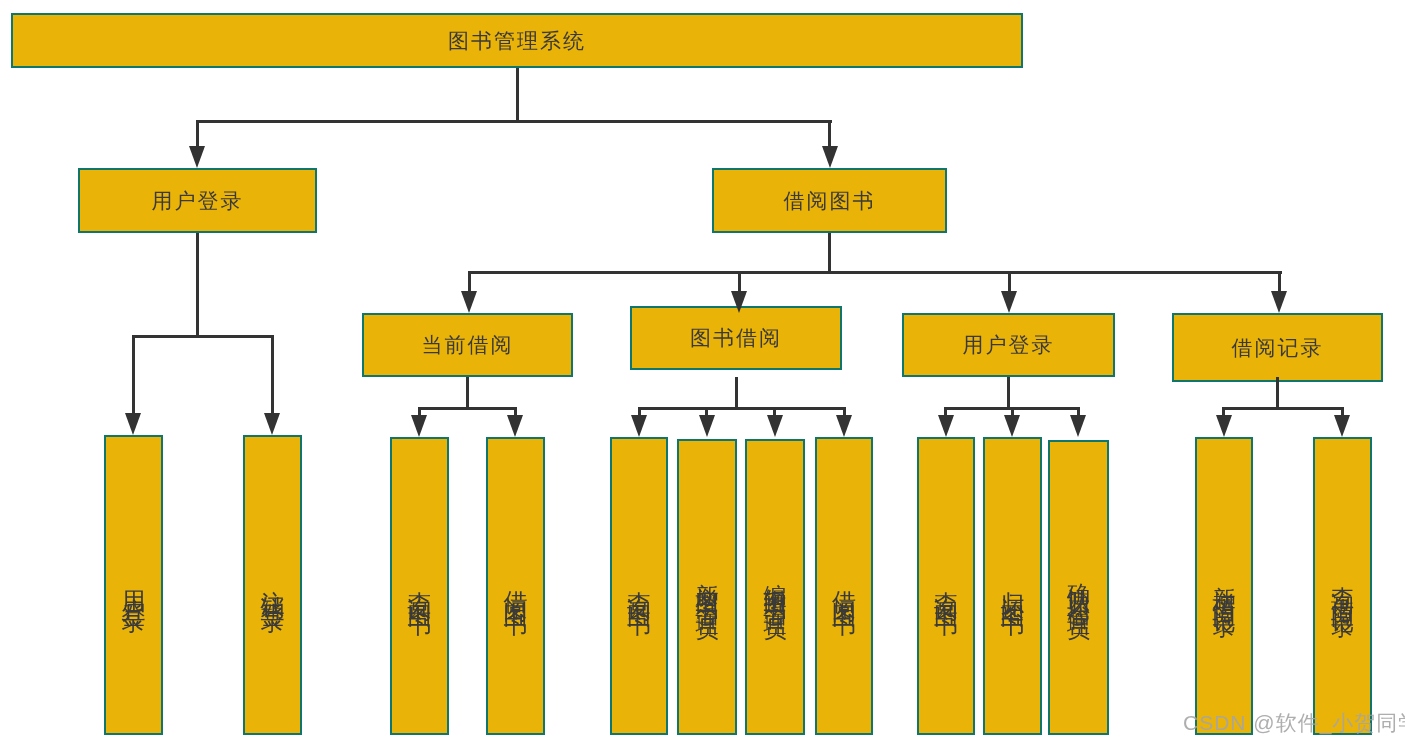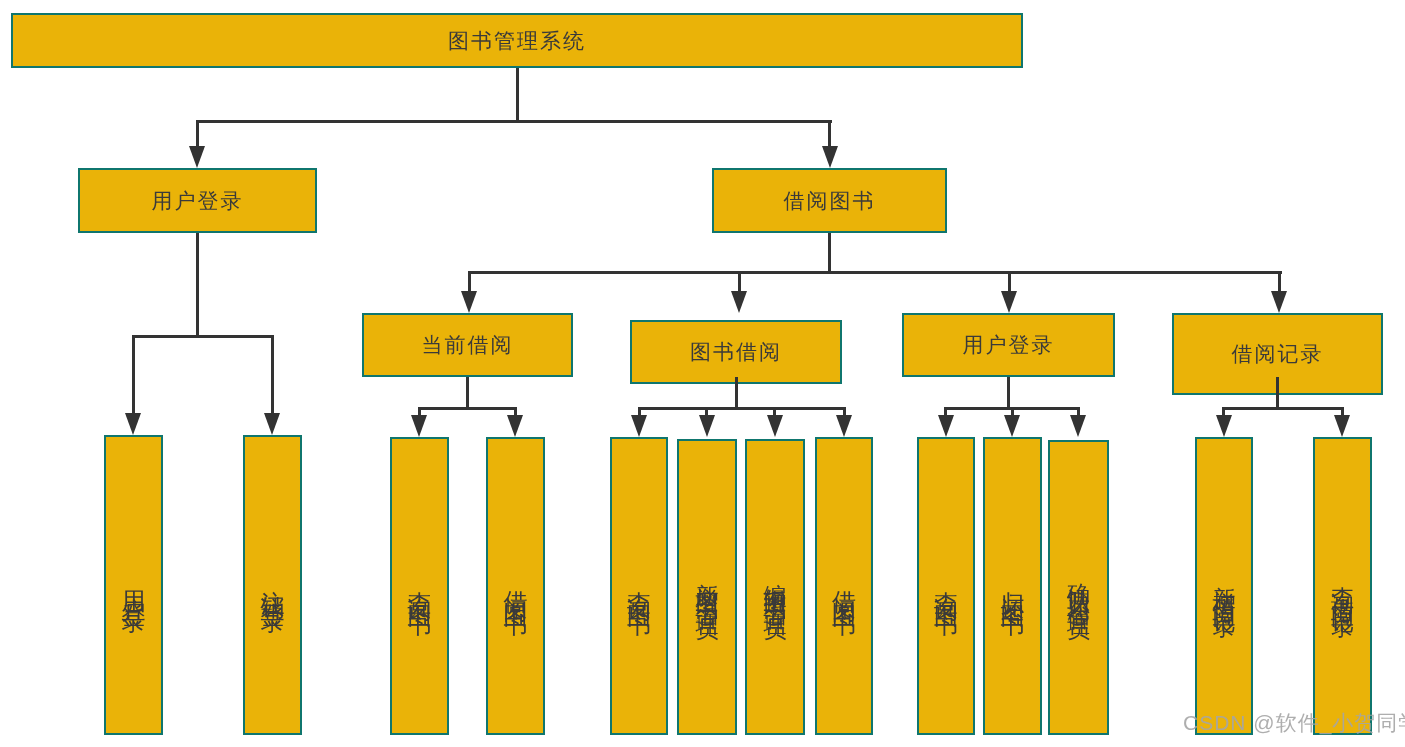--- a/index.html
+++ b/index.html
@@ -51,25 +51,25 @@
 <div class="canvas">
 
   <div class="node h" style="left:11px;top:13px;width:1012px;height:55px;">图书管理系统</div>
 
   <div class="node h" style="left:78px;top:168px;width:239px;height:65px;">用户登录</div>
 
   <div class="node h" style="left:712px;top:168px;width:235px;height:65px;">借阅图书</div>
 
   <div class="node h" style="left:362px;top:313px;width:211px;height:64px;">当前借阅</div>
 
-  <div class="node h" style="left:630px;top:320px;width:212px;height:64px;">图书借阅</div>
+  <div class="node h" style="left:630px;top:306px;width:212px;height:64px;">图书借阅</div>
 
   <div class="node h" style="left:902px;top:313px;width:213px;height:64px;">用户登录</div>
 
-  <div class="node h" style="left:1172px;top:313px;width:211px;height:82px;">借阅记录</div>
+  <div class="node h" style="left:1172px;top:313px;width:211px;height:69px;">借阅记录</div>
 
   <div class="node v" style="left:104px;top:435px;width:59px;height:300px;">用户登录</div>
   <div class="node v" style="left:243px;top:435px;width:59px;height:300px;">注销登录</div>
 
   <div class="node v" style="left:390px;top:437px;width:59px;height:298px;">查询图书</div>
   <div class="node v" style="left:486px;top:437px;width:59px;height:298px;">借阅图书</div>
 
   <div class="node v" style="left:610px;top:437px;width:58px;height:298px;">查询图书</div>
   <div class="node v" style="left:677px;top:439px;width:60px;height:296px;font-size:23px;letter-spacing:5px;">新增图书（管理员）</div>
   <div class="node v" style="left:745px;top:439px;width:60px;height:296px;font-size:23px;letter-spacing:5px;">编辑图书（管理员）</div>

